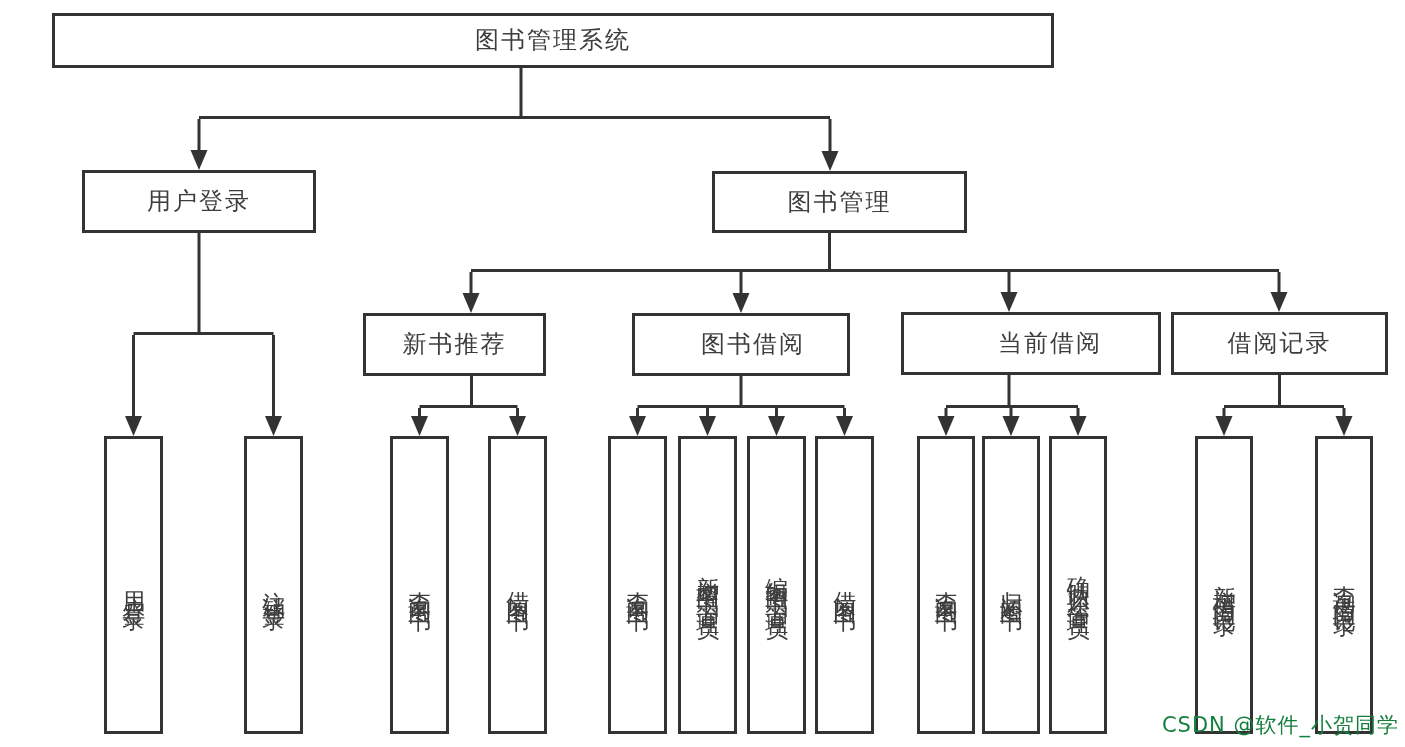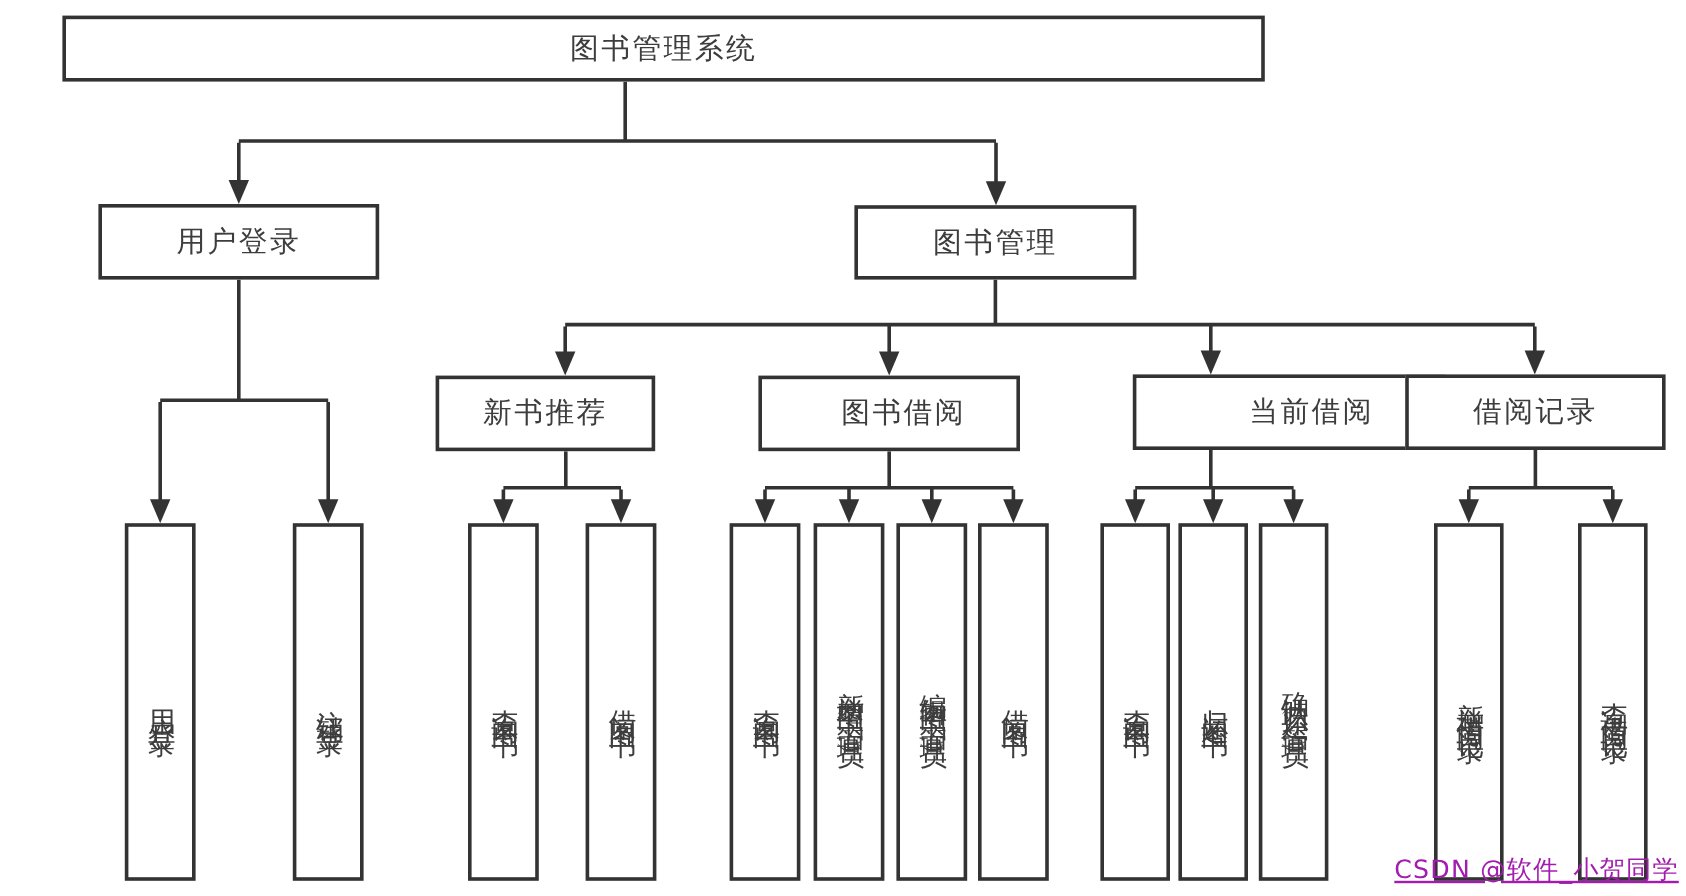--- a/index.html
+++ b/index.html
@@ -29,25 +29,24 @@
     writing-mode:vertical-rl;
     text-orientation:mixed;
     font-size:23px;
     letter-spacing:6px;
     padding:4px 0;
   }
   .watermark {
     position:absolute;
     top:711px; right:6px;
     font-size:21px;
-    color:#a21caf;
+    color:#15803d;
     letter-spacing:1px;
     z-index:10;
     white-space:nowrap;
-    text-decoration:underline;
   }
 </style>
 </head>
 <body>
 
 <div class="stage">
 
   <svg class="connectors" viewBox="0 0 1405 747" xmlns="http://www.w3.org/2000/svg">
 
     <g>
@@ -94,25 +93,25 @@
     <g>
       <path d="M1279.5 375 V408 M1224 406.5 H1344 M1224 408 V426 M1344 408 V426"></path>
       <polygon points="1224,436 1215.5,416 1232.5,416"></polygon>
       <polygon points="1344,436 1335.5,416 1352.5,416"></polygon>
     </g>
   </svg>
 
   <div class="node" style="left:20px; top:13px; width:1002px; height:55px;margin-left:32px;">图书管理系统</div>
 
   <div class="node" style="left:82px; top:170px; width:234px; height:63px;">用户登录</div>
-  <div class="node" style="left:712px; top:171px; width:235px; height:62px;">图书管理</div>
+  <div class="node" style="left:712px; top:171px; width:255px; height:62px;">图书管理</div>
 
   <div class="node" style="left:363px; top:313px; width:183px; height:63px;">新书推荐</div>
   <div class="node" style="left:632px; top:313px; width:218px; height:63px;padding-left:24px;">图书借阅</div>
-  <div class="node" style="left:944px; top:312px; width:260px; height:63px;padding-left:38px;">当前借阅</div>
+  <div class="node" style="left:901px; top:312px; width:260px; height:63px;padding-left:38px;">当前借阅</div>
   <div class="node" style="left:1171px; top:312px; width:217px; height:63px;">借阅记录</div>
 
   <div class="node leaf" style="left:104px; top:436px; width:59px; height:298px;">用户登录</div>
   <div class="node leaf" style="left:244px; top:436px; width:59px; height:298px;">注销登录</div>
 
   <div class="node leaf" style="left:390px; top:436px; width:59px; height:298px;">查询图书</div>
   <div class="node leaf" style="left:488px; top:436px; width:59px; height:298px;">借阅图书</div>
 
   <div class="node leaf" style="left:608px; top:436px; width:59px; height:298px;">查询图书</div>
   <div class="node leaf" style="left:678px; top:436px; width:59px; height:298px;">新增图书（管理员）</div>

